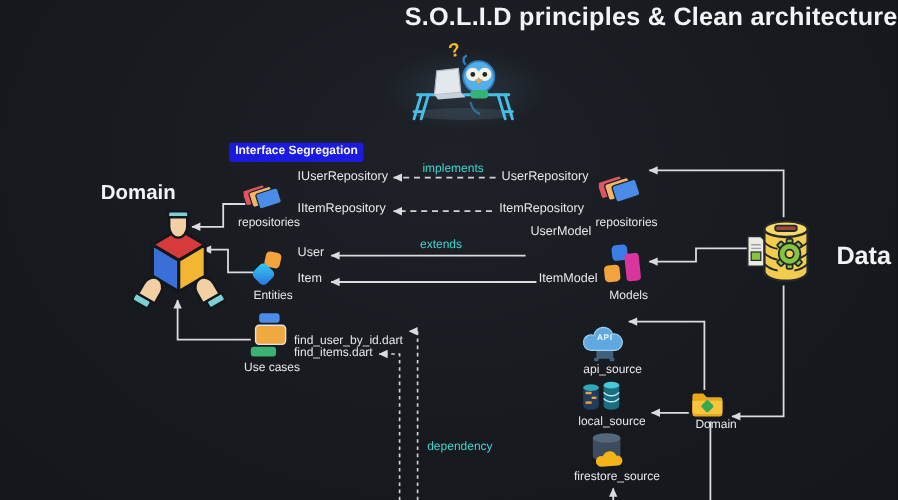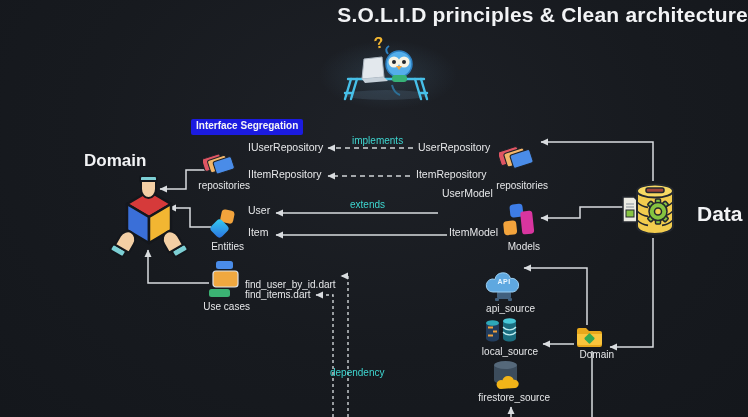--- a/index.html
+++ b/index.html
@@ -99,21 +99,21 @@
     <circle cx="72" cy="29" r="2" fill="#22262b"></circle>
     <polygon points="64,33 70,33 67,37" fill="#f2a33c"></polygon>
     <rect x="60" y="42" width="15" height="7" rx="3" fill="#37b277"></rect>
   </svg>
   <div class="abs" style="left:374px;top:34px;color:#f2b632;font-weight:bold;font-size:16px;transform:rotate(-12deg)">?</div>
 
   <div class="chip" style="left:191px;top:119px">Interface Segregation</div>
 
   <div class="lbl cyan" style="left:352px;top:135px">implements</div>
   <div class="lbl cyan" style="left:350px;top:199px">extends</div>
-  <div class="lbl cyan" style="left:330px;top:367px">dependency</div>
+  <div class="lbl cyan" style="left:356px;top:367px">dependency</div>
 
   <div class="huge" style="left:84px;top:151px;font-size:17px">Domain</div>
 
   <svg class="abs" style="left:109px;top:175px" width="80" height="88" viewBox="0 0 80 88">
     <g stroke="#14171c" stroke-width="2.5" stroke-linejoin="round">
       <polygon points="40,16 62,29 40,42 18,29" fill="#d63a3a"></polygon>
       <polygon points="18,29 40,42 40,68 18,55" fill="#3a6fd8"></polygon>
       <polygon points="62,29 40,42 40,68 62,55" fill="#f2b632"></polygon>
     </g>
     <g stroke="#14171c" stroke-width="2" stroke-linejoin="round">

